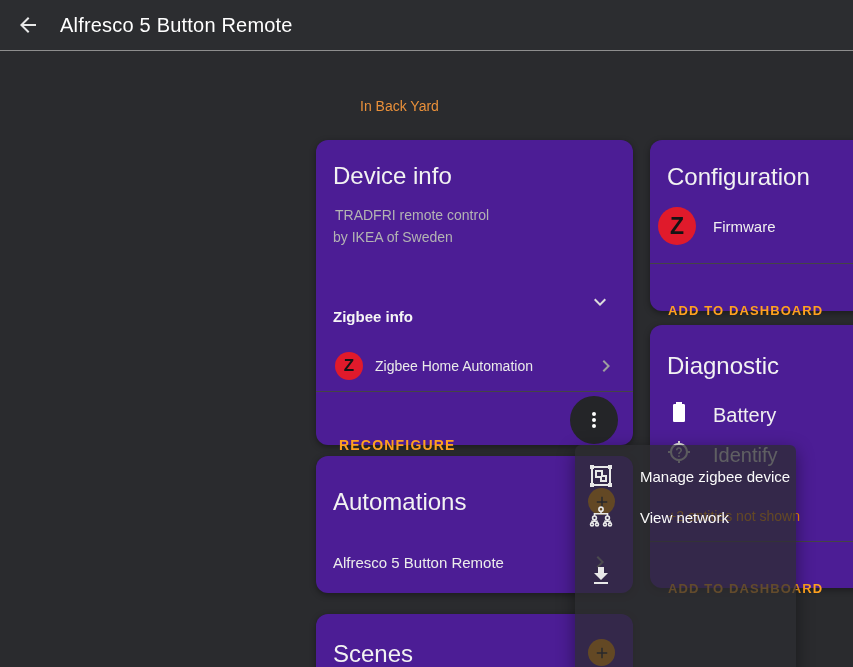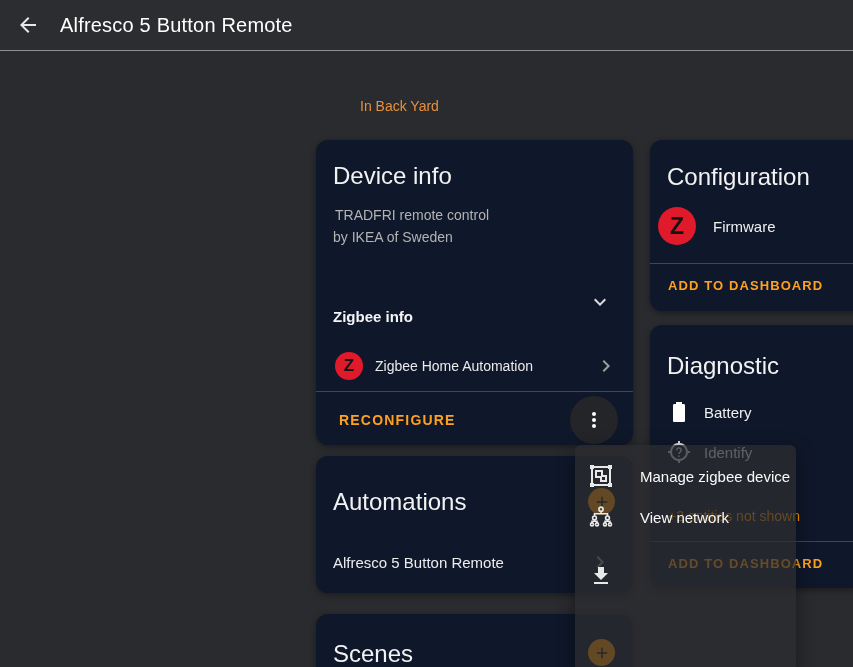--- a/index.html
+++ b/index.html
@@ -8,26 +8,26 @@
     -webkit-font-smoothing:antialiased;}
   
   .topbar{position:absolute;left:0;top:0;width:853px;height:50px;background:#2c2d30;
     border-bottom:1px solid #8e8e8e;display:flex;align-items:center;}
   .back-btn{width:40px;height:40px;margin-left:8px;border:none;background:transparent;
     display:flex;align-items:center;justify-content:center;cursor:pointer;}
   .topbar-title{color:#ffffff;font-size:20px;margin-left:12px;letter-spacing:.2px;}
   
   .area-link{position:absolute;left:325px;top:98px;color:#e9903a;font-size:14px;cursor:pointer;margin-left:35px;}
   
-  .card{position:absolute;background:#0f172a;border-radius:12px;
+  .card{position:absolute;background:#4c1d95;border-radius:12px;
     box-shadow:0 2px 6px rgba(0,0,0,.38);}
   .card-title{position:absolute;left:17px;color:#f2f2f2;font-size:24px;font-weight:400;}
   .divider{position:absolute;left:0;width:100%;height:1px;background:#454545;}
   .txt-btn{position:absolute;background:transparent;border:none;color:#ffa11f;
-    font-family:inherit;font-size:13px;font-weight:700;letter-spacing:1.1px;cursor:pointer;padding:0;}
+    font-family:inherit;font-size:13px;font-weight:700;letter-spacing:1.1px;cursor:pointer;padding:0;margin-top:25px;}
   
   #device-info{left:316px;top:140px;width:317px;height:305px;}
   #device-info .card-title{top:22px;}
   .di-model{position:absolute;left:19px;top:67px;color:#b3b3b3;font-size:14px;}
   .di-mfr{position:absolute;left:17px;top:89px;color:#b3b3b3;font-size:14px;}
   .di-fw{position:absolute;left:17px;top:116px;color:#dedede;font-size:14px;}
   .zigbee-info-row{position:absolute;left:17px;top:148px;width:283px;height:28px;
     display:flex;align-items:center;cursor:pointer;}
   .zigbee-info-label{color:#f5f5f5;font-size:15px;font-weight:700;margin-top:28px;}
   .zigbee-info-row .chev{position:absolute;right:4px;top:2px;}
@@ -49,21 +49,21 @@
   #configuration .card-title{top:23px;}
   .entity-row{position:absolute;cursor:pointer;}
   #configuration .zha-badge{position:absolute;left:8px;top:67px;width:38px;height:38px;}
   #configuration .zha-badge span{font-size:23px;}
   .cfg-entity-label{position:absolute;left:63px;top:78px;color:#f0f0f0;font-size:15px;font-weight:500;text-align:right;}
   #configuration .divider{top:123px;}
   #configuration .txt-btn{left:18px;top:138px;}
   #diagnostic{left:650px;top:325px;width:215px;height:263px;}
   #diagnostic .card-title{top:27px;}
   .diag-icon{position:absolute;left:17px;}
-  .diag-label{position:absolute;left:54px;color:#f0f0f0;font-size:15px;font-weight:500;}
+  .diag-label{position:absolute;left:63px;color:#f0f0f0;font-size:20px;font-weight:500;}
   .not-shown{position:absolute;left:18px;top:183px;color:#ff9800;font-size:14px;
     background:transparent;border:none;font-family:inherit;cursor:pointer;padding:0;}
   #diagnostic .divider{top:216px;}
   #diagnostic .txt-btn{left:18px;top:231px;white-space:nowrap;}
   
   #automations{left:316px;top:456px;width:317px;height:137px;}
   #automations .card-title{top:32px;}
   .plus-btn{position:absolute;width:27px;height:27px;border-radius:50%;border:none;
     background:#ff9800;color:#1b1b1d;display:flex;align-items:center;justify-content:center;
     cursor:pointer;}

